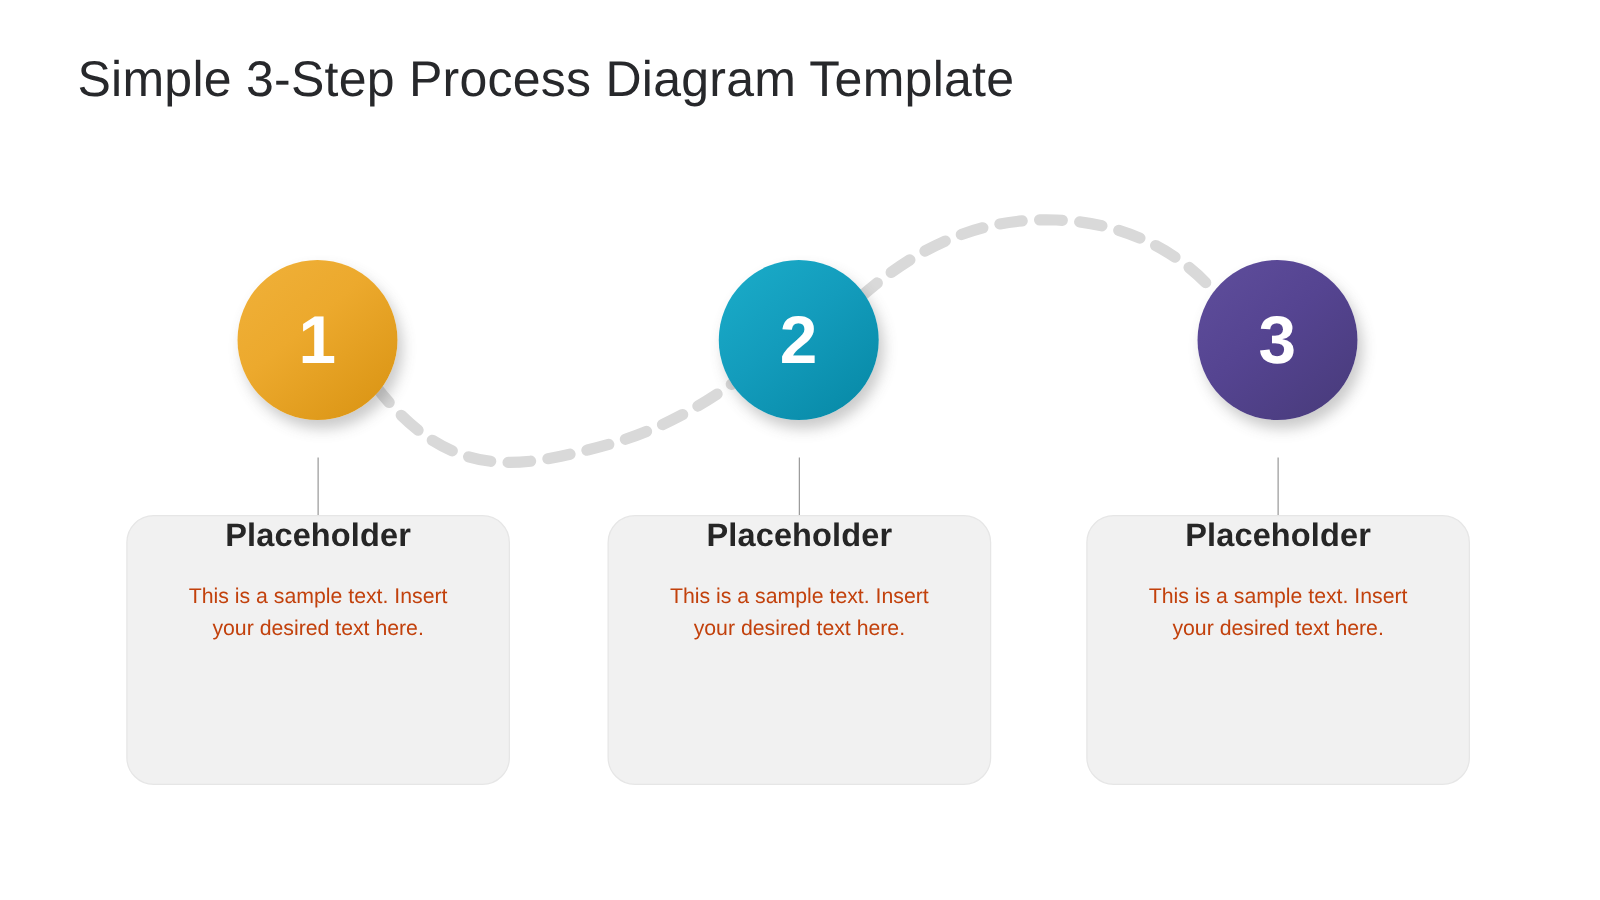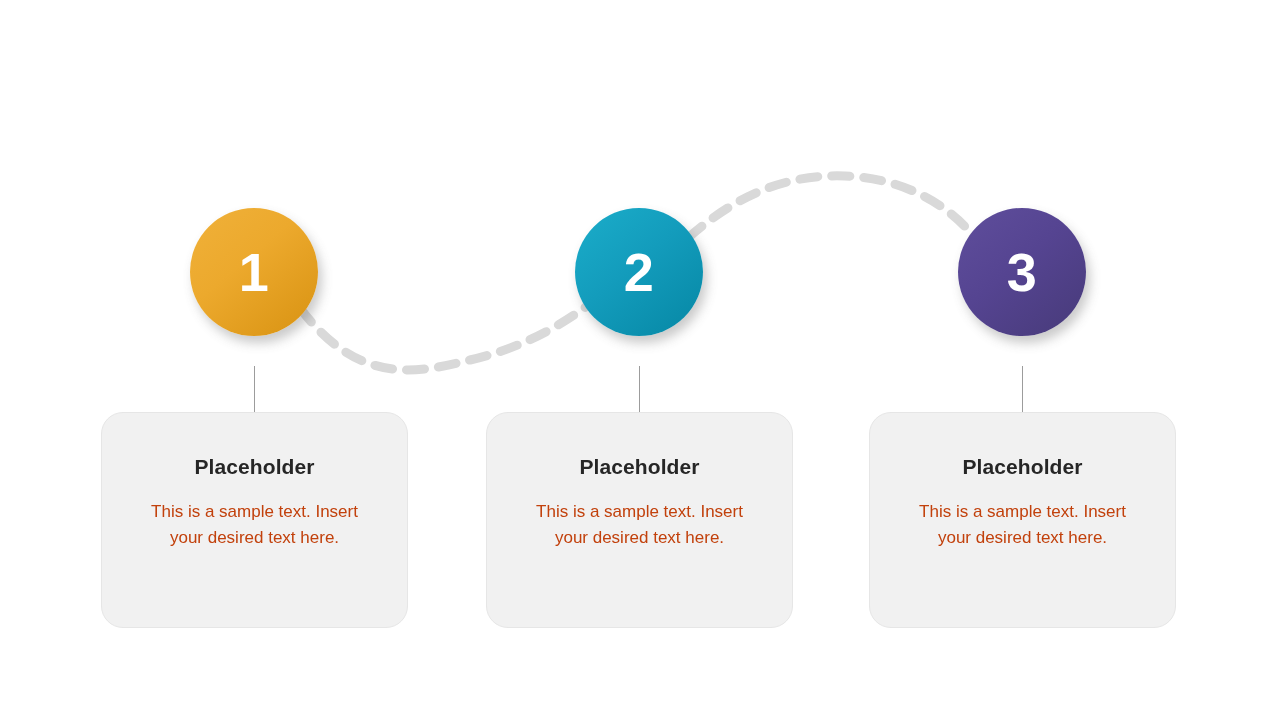--- a/index.html
+++ b/index.html
@@ -103,42 +103,42 @@
     display: flex;
     flex-direction: column;
     align-items: center;
     padding: 0 24px;
   }
   #card-1 { left: 101px; }
   #card-2 { left: 486px; }
   #card-3 { left: 869px; }
 
   .card-heading {
-    margin-top: 42px;
-    font-size: 21px;
+    font-size: 26px;
     font-weight: 700;
     color: #262626;
     letter-spacing: 0.1px;
     text-align: center;
   }
   .card-body {
     margin-top: 20px;
     font-size: 17px;
     font-weight: 400;
     color: #c2410c;
     line-height: 1.5;
     text-align: center;
     max-width: 230px;
   }
 </style>
 </head>
 <body>
 
 <div id="slide">
 
+  <div id="slide-title">Simple 3-Step Process Diagram Template</div>
 
   <svg id="connector-layer" viewBox="0 0 1280 720" xmlns="http://www.w3.org/2000/svg">
     <path d="M 300 308 C 360 388, 420 372, 470 360 C 530 346, 580 318, 640 262" fill="none" stroke="#D9D9D9" stroke-width="9" stroke-linecap="round" stroke-dasharray="18 14"></path>
     <path d="M 688 238 C 740 192, 790 174, 845 176 C 905 178, 950 206, 975 238" fill="none" stroke="#D9D9D9" stroke-width="9" stroke-linecap="round" stroke-dasharray="18 14"></path>
   </svg>
 
   <div class="step-circle" id="circle-1">
     <span class="step-number">1</span>
   </div>
   <div class="step-circle" id="circle-2">

